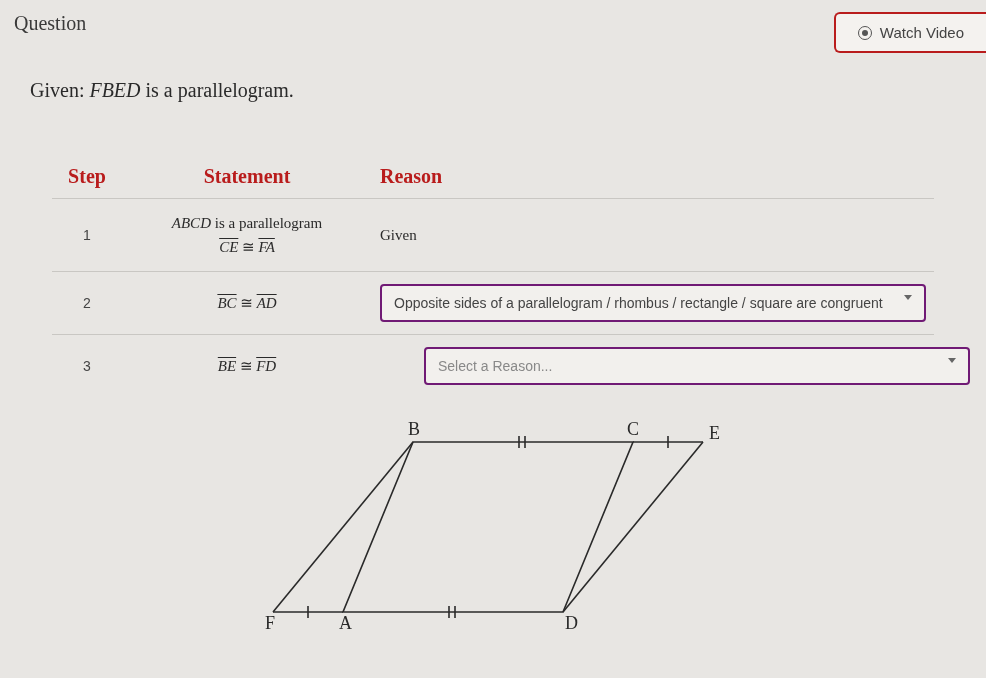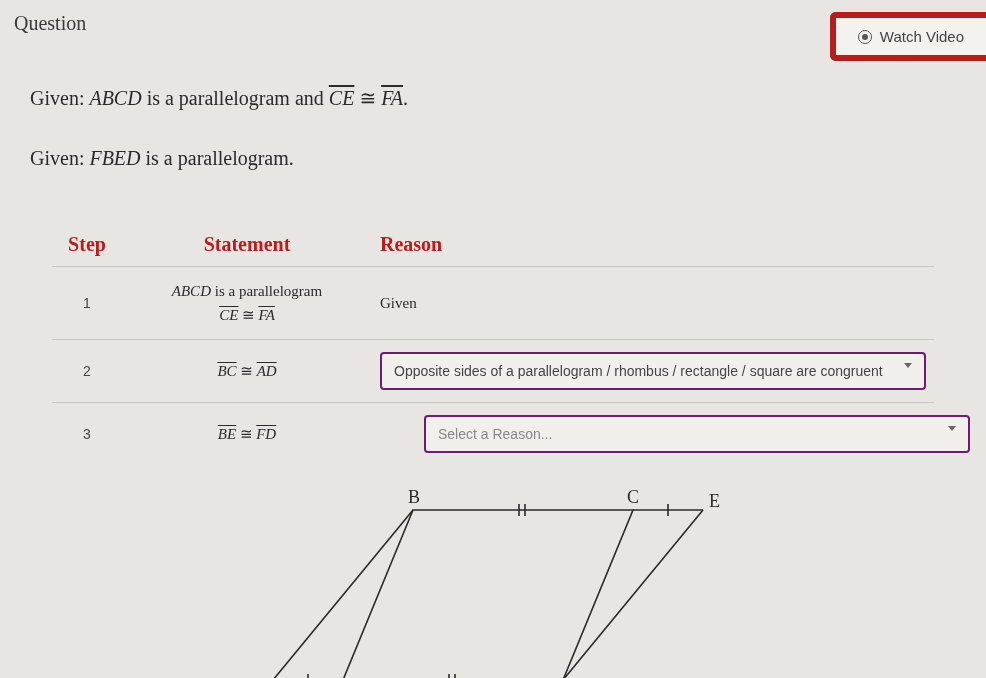--- a/index.html
+++ b/index.html
@@ -23,21 +23,21 @@
       color: #3a3a3a;
       font-weight: 500;
     }
     .header-buttons {
       display: flex;
       gap: 10px;
       margin-right: 0;
     }
     .btn {
       background: #f4f2ef;
-      border: 6px solid #b91c1c;
+      border: 2px solid #b91c1c;
       border-radius: 6px;
       padding: 10px 22px;
       font-size: 15px;
       color: #444;
       font-family: Arial, sans-serif;
       display: flex;
       align-items: center;
       gap: 8px;
       cursor: pointer;
     }
@@ -134,23 +134,20 @@
   <div class="question-label">Question</div>
   <div class="header-buttons">
     <button class="btn">
       <span class="circle-icon"></span>
       <span>Watch Video</span>
     </button>
   </div>
 </div>
 
 <div class="problem">
-  <div class="row">
-    <span>Given: </span><span class="mathit">ABCD</span><span> is a parallelogram and </span><span class="mathit overline">CE</span><span> ≅ </span><span class="mathit overline">FA</span><span>.</span>
-  </div>
   <div class="row">
     <span>Given: </span><span class="mathit">FBED</span><span> is a parallelogram.</span>
   </div>
 </div>
 
 <table class="table">
   <thead>
     <tr>
       <th class="step-h">Step</th>
       <th class="stmt-h">Statement</th>

